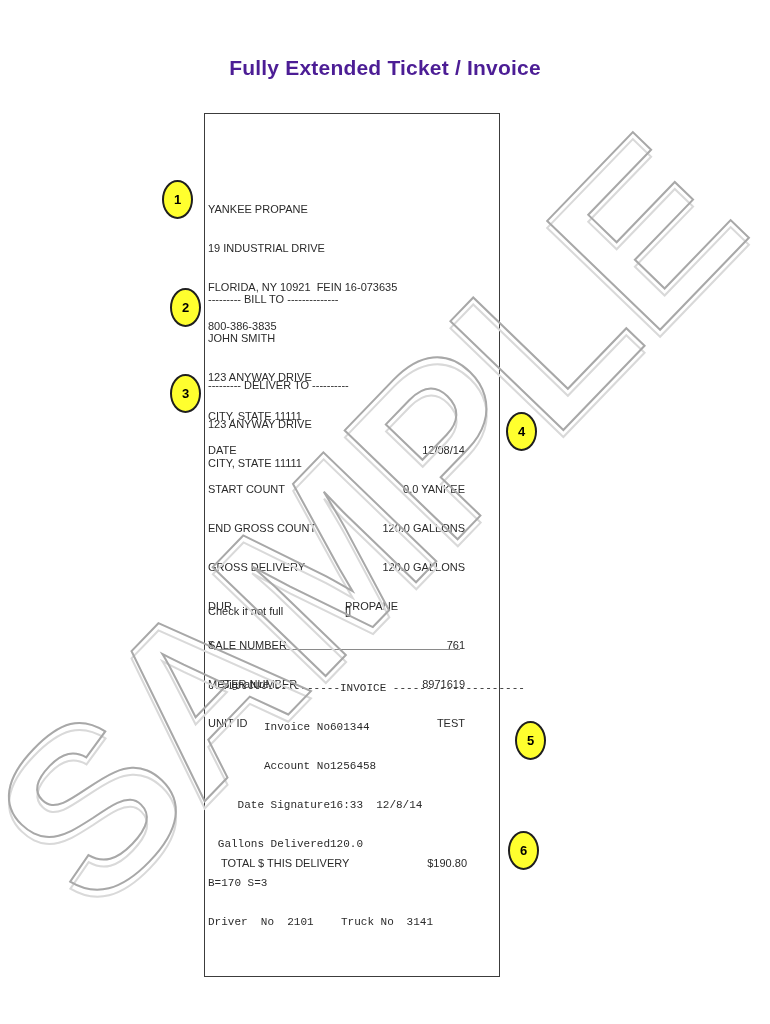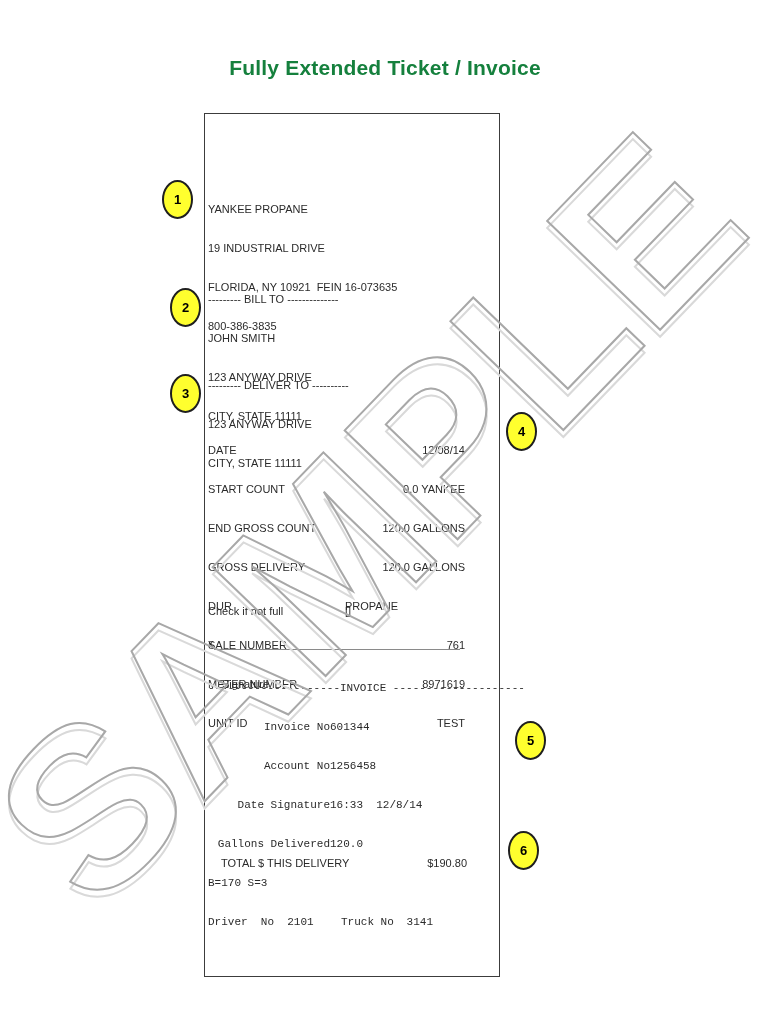--- a/index.html
+++ b/index.html
@@ -4,21 +4,21 @@
 <style>
   html,body{margin:0;padding:0;}
   body{
     width:770px;height:1024px;position:relative;overflow:hidden;
     background:#ffffff;
     font-family:"Liberation Sans", sans-serif;
     color:#1d1d1d;
   }
   .page-title{
     position:absolute;left:0;top:56px;width:770px;
-    text-align:center;font-size:21px;font-weight:bold;color:#15803d;
+    text-align:center;font-size:21px;font-weight:bold;color:#4c1d95;
     letter-spacing:0.2px;
   }
   
   .ticket{
     position:absolute;left:204px;top:113px;width:296px;height:864px;
     border:1px solid #3c3c3c;background:#fff;box-sizing:border-box;
     font-size:11px;line-height:13px;color:#2a2a2a;
   }
   .tsec{position:absolute;left:3px;right:0;white-space:pre;}
   .sec-company{top:63px;}

